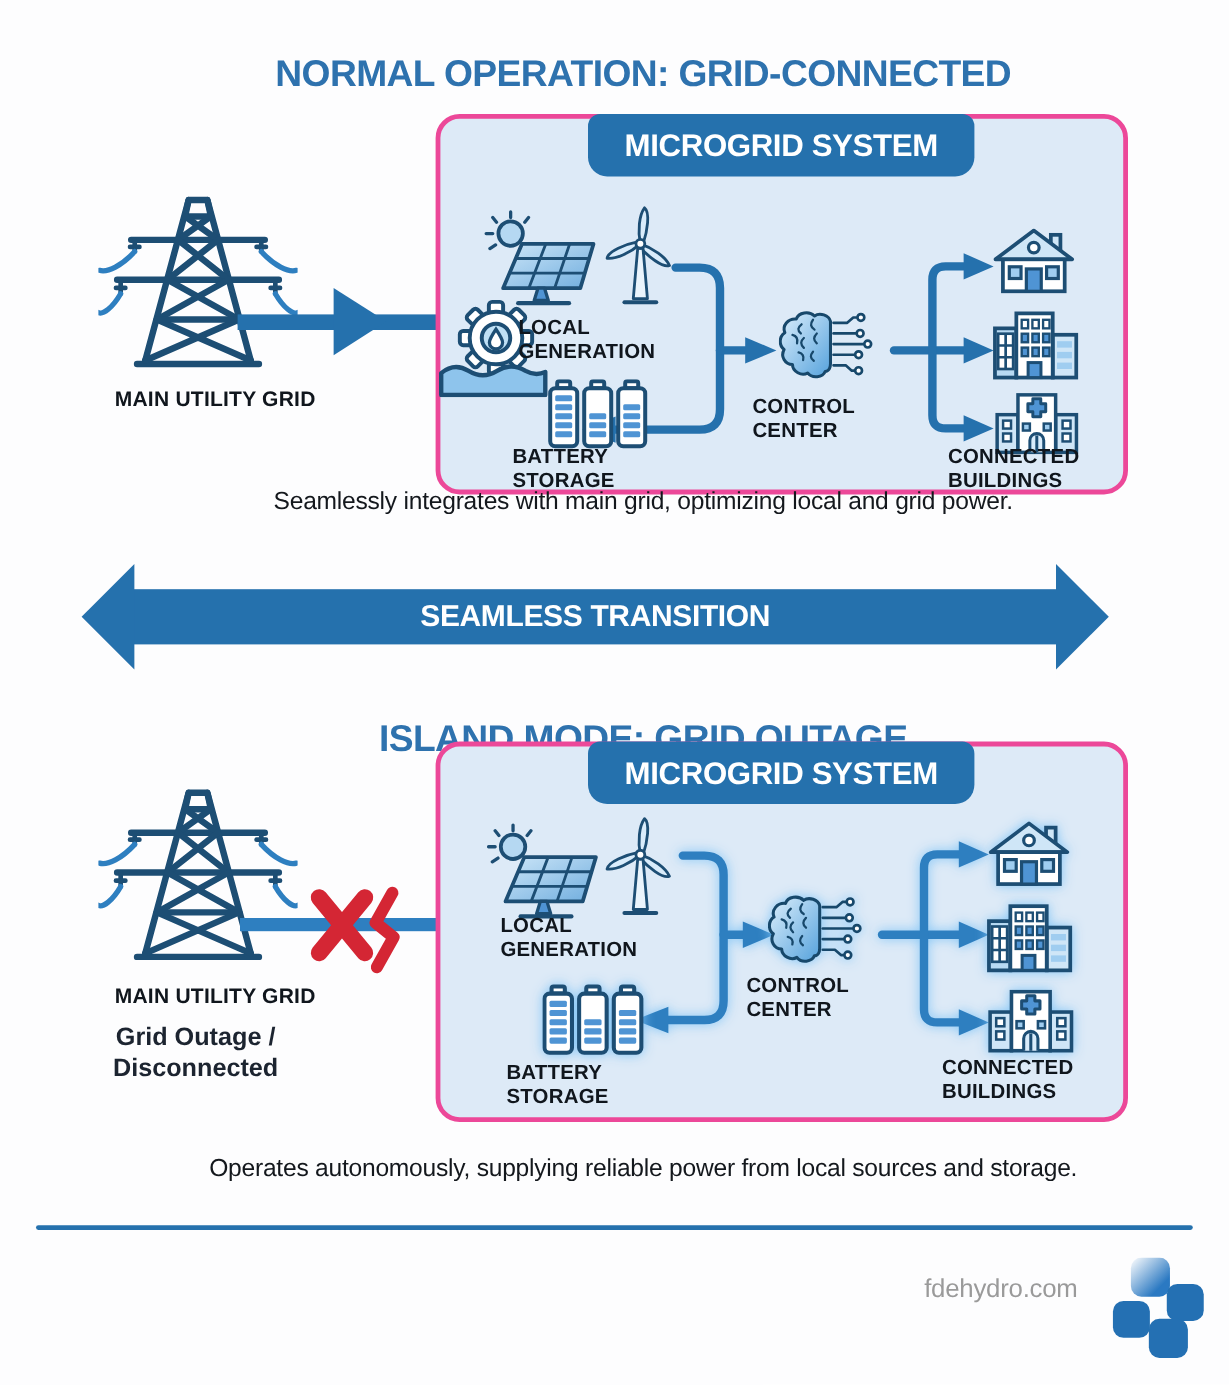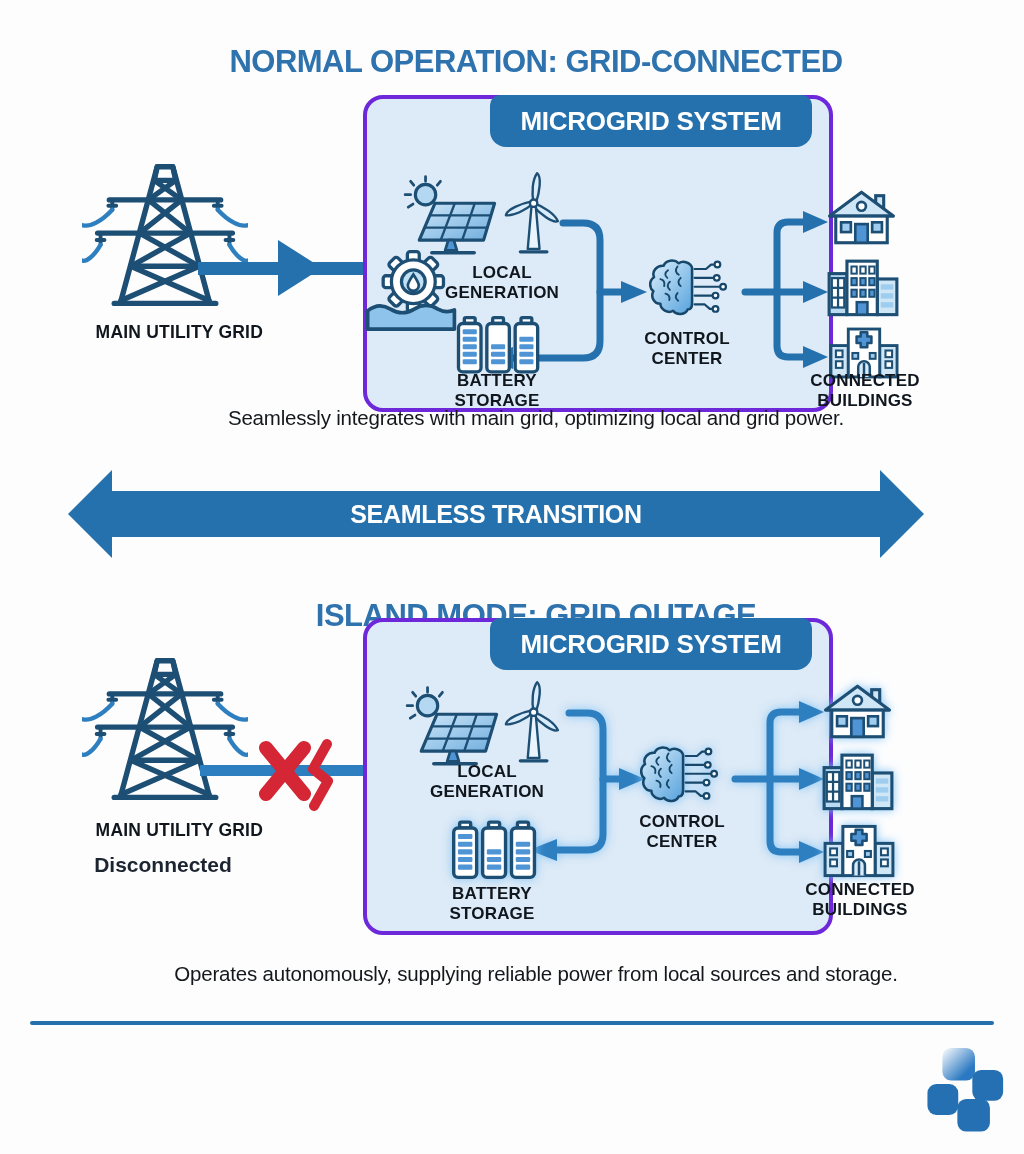--- a/index.html
+++ b/index.html
@@ -2,26 +2,26 @@
 <html><head>
 <meta charset="utf-8">
 <style>
   html,body{margin:0;padding:0;background:#ffffff;}
   .canvas{position:relative;width:1024px;height:1154px;background:#fdfdfe;overflow:hidden;
           font-family:"Liberation Sans","DejaVu Sans",sans-serif;padding-left:48px;}
   .abs{position:absolute;}
   .sec-title{left:0;right:0;text-align:center;font-size:31px;font-weight:700;
              color:#2e72ae;letter-spacing:-0.5px;}
   .caption{left:0;right:0;text-align:center;font-size:20.5px;color:#14181d;letter-spacing:-0.2px;}
-  .mg-box{width:470px;height:317px;background:#ddeaf7;border:4px solid #6d28d9;
+  .mg-box{width:577px;height:317px;background:#ddeaf7;border:4px solid #ec4899;
           border-radius:20px;box-sizing:border-box;}
   .mg-header{position:absolute;left:123px;top:-4px;width:322px;height:52px;background:#2571ad;
              border-radius:10px 10px 16px 16px;color:#ffffff;font-size:26px;font-weight:700;
              letter-spacing:-0.3px;display:flex;align-items:center;justify-content:center;}
-  .icon-label{position:absolute;text-align:center;font-size:17px;font-weight:700;
+  .icon-label{position:absolute;text-align:left;font-size:17px;font-weight:700;
               color:#10161d;line-height:1.18;letter-spacing:0.2px;}
   .grid-label{text-align:right;font-size:17.5px;font-weight:700;color:#10161d;letter-spacing:0.2px;}
   .outage-txt{text-align:center;font-size:21px;font-weight:600;color:#1c2430;line-height:1.22;}
   .transition-label{position:absolute;left:0;right:0;top:0;bottom:0;display:flex;align-items:center;
              justify-content:center;color:#ffffff;font-size:25px;font-weight:700;letter-spacing:-0.3px;}
   .glow{filter:drop-shadow(0 0 5px rgba(125,195,245,0.95));}
   .divider{background:#2571ad;height:4px;border-radius:2px;}
   .footer-text{text-align:right;line-height:1.12;}
   .brand{font-size:25px;font-weight:700;color:#3f444a;letter-spacing:-0.3px;}
   .site{font-size:21.5px;color:#9a9a9a;letter-spacing:-0.2px;}
@@ -299,20 +299,21 @@
     <div class="transition-label">SEAMLESS TRANSITION</div>
   </div>
 
   <div class="abs sec-title" style="top:598px;">ISLAND MODE: GRID OUTAGE</div>
 
   <svg class="abs" style="left:82px;top:652px;" width="166" height="158">
       <use href="#sym-tower"></use>
     </svg>
   <div class="abs grid-label" style="left:63px;top:820px;width:200px;">MAIN UTILITY GRID</div>
   <div class="abs outage-txt" style="left:63px;top:852px;width:200px;">
+    <div>Grid Outage /</div>
     <div>Disconnected</div>
   </div>
 
   <svg class="abs" style="left:200px;top:742px;" width="164" height="70">
     <rect x="0" y="23" width="164" height="11" fill="#2e7fc0"></rect>
     <path d="M66 6 L104 52 M104 6 L66 52" stroke="#d42634" stroke-width="14" stroke-linecap="round"></path>
     <path d="M127 2 L113 27 L128 39 L114 64" stroke="#d42634" stroke-width="10" fill="none" stroke-linecap="round" stroke-linejoin="round"></path>
   </svg>
 
   <div class="abs mg-box" style="left:363px;top:618px;">
@@ -365,18 +366,19 @@
         <use href="#sym-hospital"></use>
       </svg>
     <div class="icon-label" style="left:418px;top:258px;width:150px;">CONNECTED BUILDINGS</div>
   </div>
 
   <div class="abs caption" style="top:950px;margin-top:12px;">Operates autonomously, supplying reliable power from local sources and storage.</div>
 
   <div class="abs divider" style="left:30px;top:1021px;width:964px;"></div>
 
   <div class="abs footer-text" style="left:600px;top:1062px;width:298px;">
+    <div class="site">fdehydro.com</div>
   </div>
   <svg class="abs" style="left:916px;top:1048px;" width="88" height="88">
       <use href="#sym-logo"></use>
     </svg>
 
 </div>
 
 </body></html>

